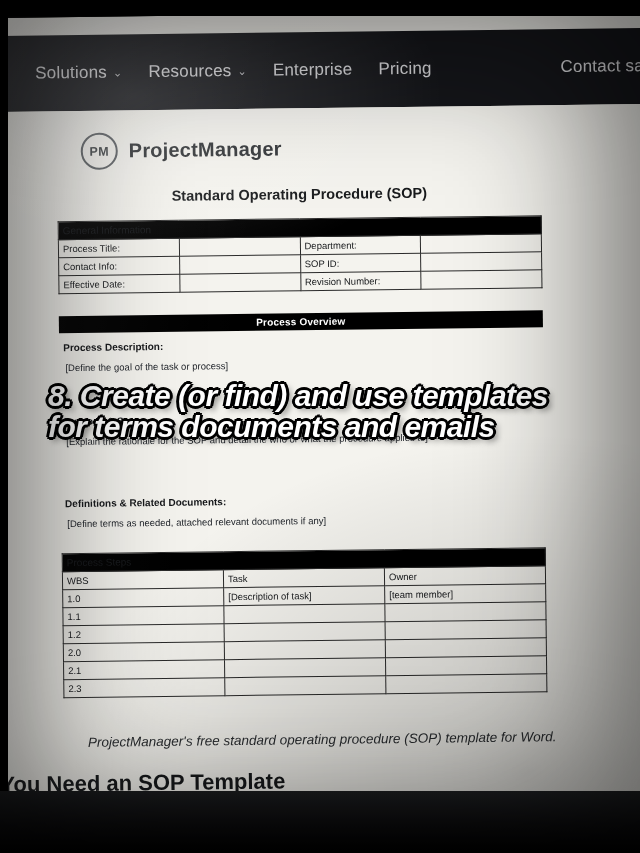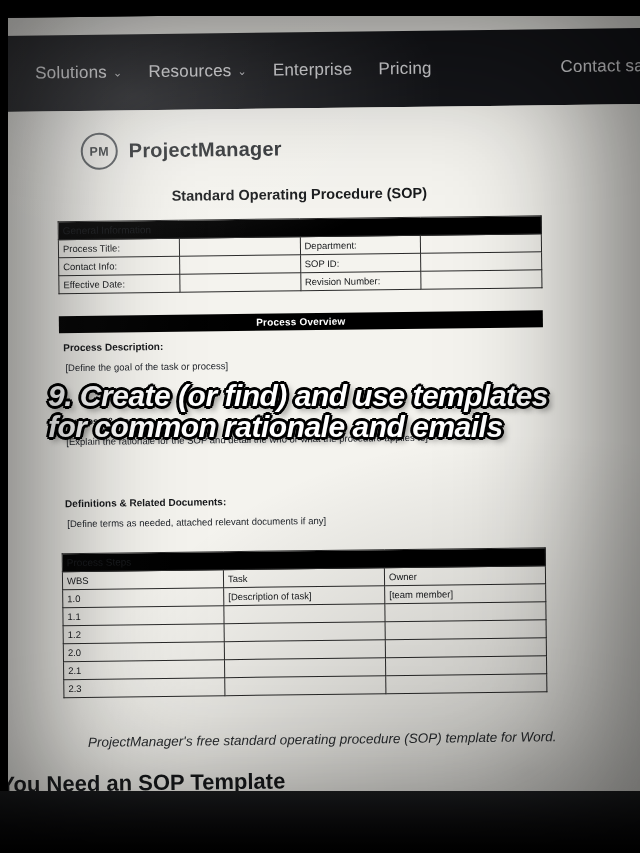--- a/index.html
+++ b/index.html
@@ -410,21 +410,21 @@
         <div class="article-h2">y You Need an SOP Template</div>
         <div class="article-p">e are many reasons why having a standard operating procedure template is important. It documents compan</div>
 
       </div>
 
       <div class="glare"></div>
     </div>
   </div>
 
   <div class="overlay-text">
-    <span class="overlay-line">9. Create (or find) and use templates</span>
-    <span class="overlay-line">for common rationale and emails</span>
+    <span class="overlay-line">8. Create (or find) and use templates</span>
+    <span class="overlay-line">for terms documents and emails</span>
   </div>
 
   <div class="bezel-top"></div>
   <div class="bezel-left"></div>
   <div class="bezel-bottom"></div>
   <div class="vignette"></div>
 </div>
 
 </body></html>

